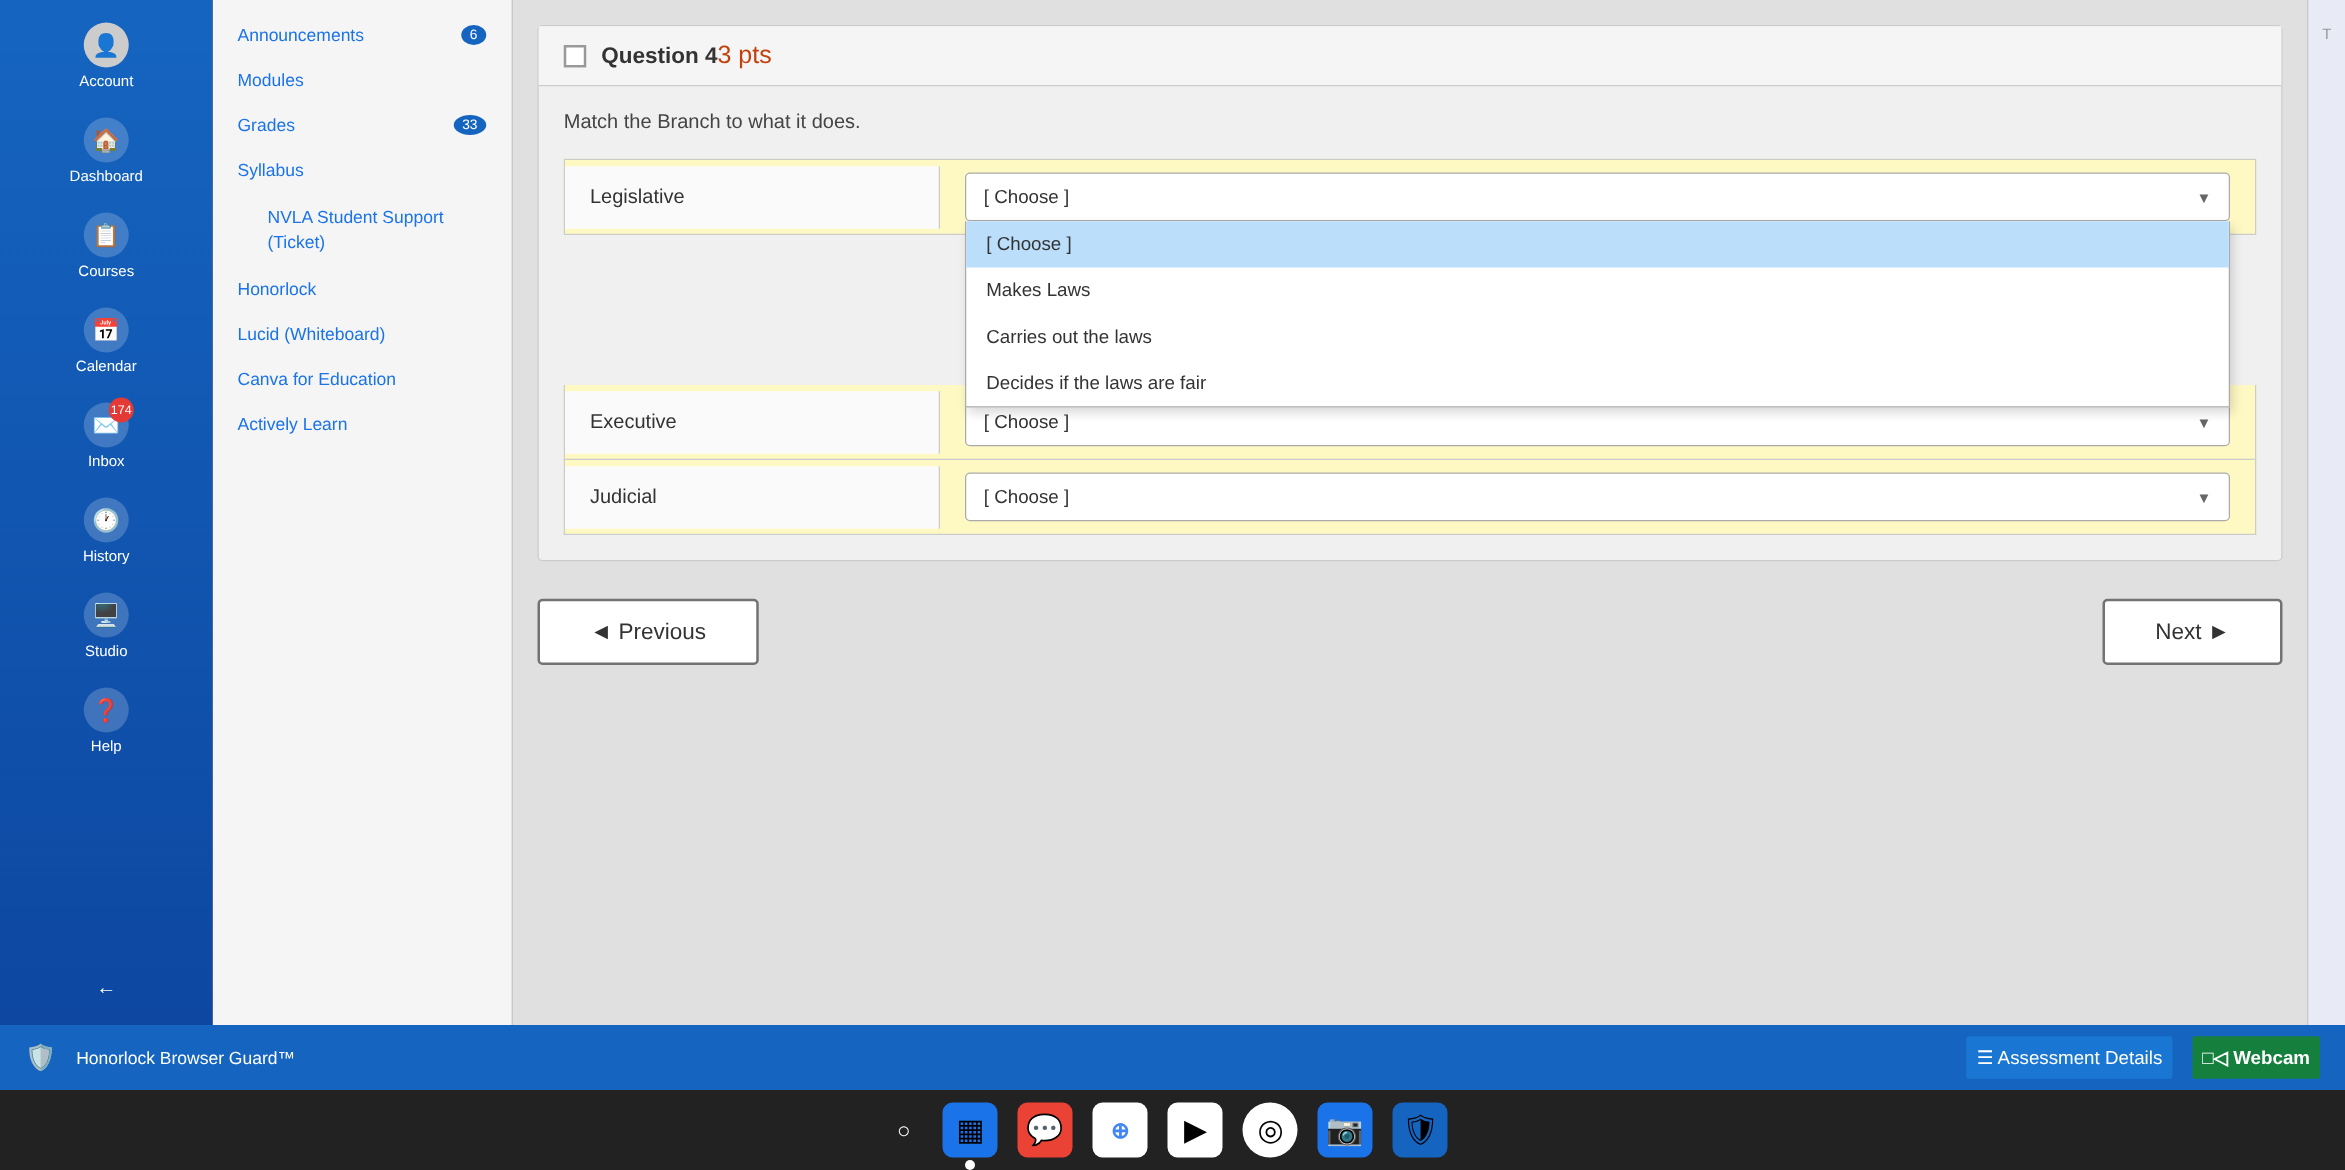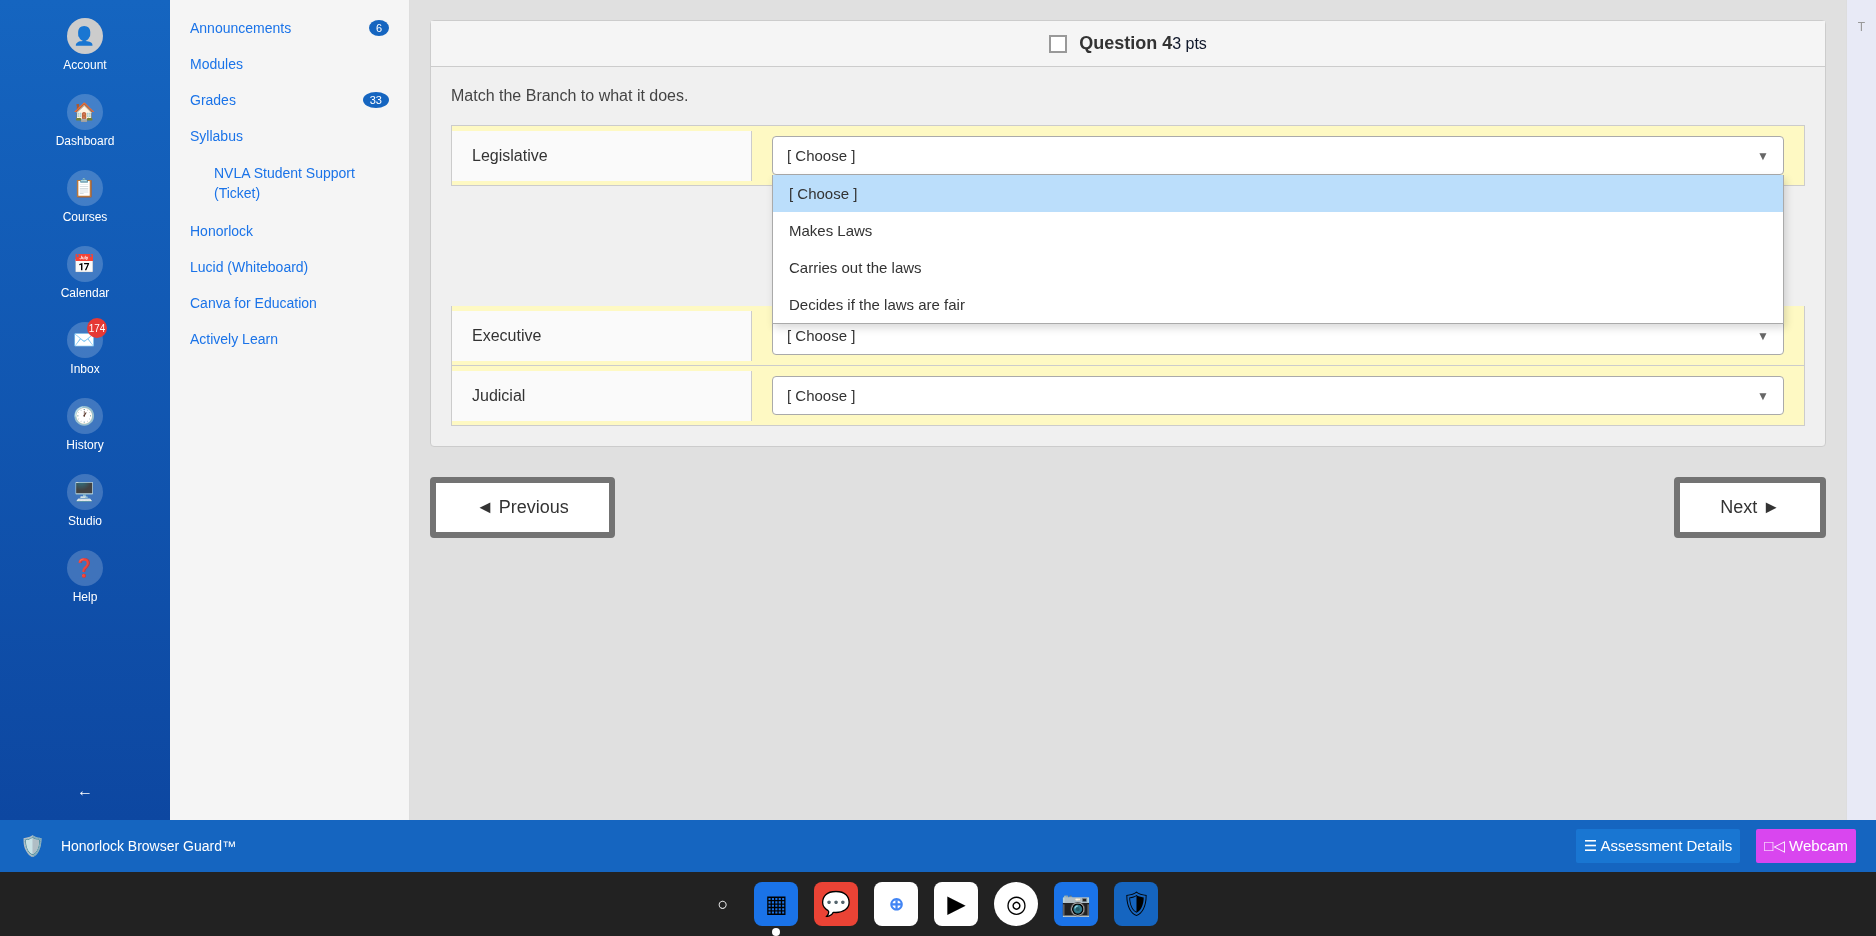--- a/index.html
+++ b/index.html
@@ -96,34 +96,34 @@
     .question-card {
       background: #f0f0f0;
       border: 1px solid #ccc;
       border-radius: 4px;
       padding: 0;
       overflow: visible;
     }
 
     .question-header {
       display: flex;
-      justify-content: center;
+      justify-content: flex-start;
       align-items: center;
       padding: 12px 20px;
       border-bottom: 1px solid #ccc;
       background: #f5f5f5;
     }
     .question-header-left { display: flex; align-items: center; gap: 12px; }
     .question-checkbox {
       width: 18px; height: 18px;
       border: 2px solid #999;
       background: white;
     }
     .question-title { font-size: 18px; font-weight: bold; color: #333; }
-    .question-pts { font-size: 16px; color: #0f172a; }
+    .question-pts { font-size: 20px; color: #c2410c; }
 
     .question-body { padding: 20px; }
     .question-instruction { font-size: 16px; color: #444; margin-bottom: 20px; }
     .match-row { display: flex; align-items: center; border: 1px solid #ccc; background: #fef9c3; margin-bottom: 0; }
     .match-row + .match-row { border-top: none; }
     .match-label {
       flex: 0 0 300px;
       padding: 16px 20px;
       font-size: 16px;
       color: #333;
@@ -180,21 +180,21 @@
 
     
     .quiz-nav {
       display: flex;
       justify-content: space-between;
       align-items: center;
       padding: 10px 0;
     }
     .nav-btn {
       background: white;
-      border: 6px solid #737373;
+      border: 2px solid #737373;
       border-radius: 4px;
       padding: 14px 40px;
       font-size: 18px;
       cursor: pointer;
       color: #333;
       display: flex;
       align-items: center;
       gap: 8px;
     }
 
@@ -216,21 +216,21 @@
       align-items: center;
       gap: 8px;
       padding: 8px 8px;
       background: #1976d2;
       border: none;
       color: white;
       font-size: 15px;
       cursor: pointer;
       border-radius: 2px;
     }
-    .bottom-bar-btn.webcam { background: #d946ef; }
+    .bottom-bar-btn.webcam { background: #15803d; font-weight: bold; }
 
     
     .taskbar {
       background: #222;
       height: 64px;
       display: flex;
       align-items: center;
       justify-content: center;
       gap: 16px;
       flex-shrink: 0;

